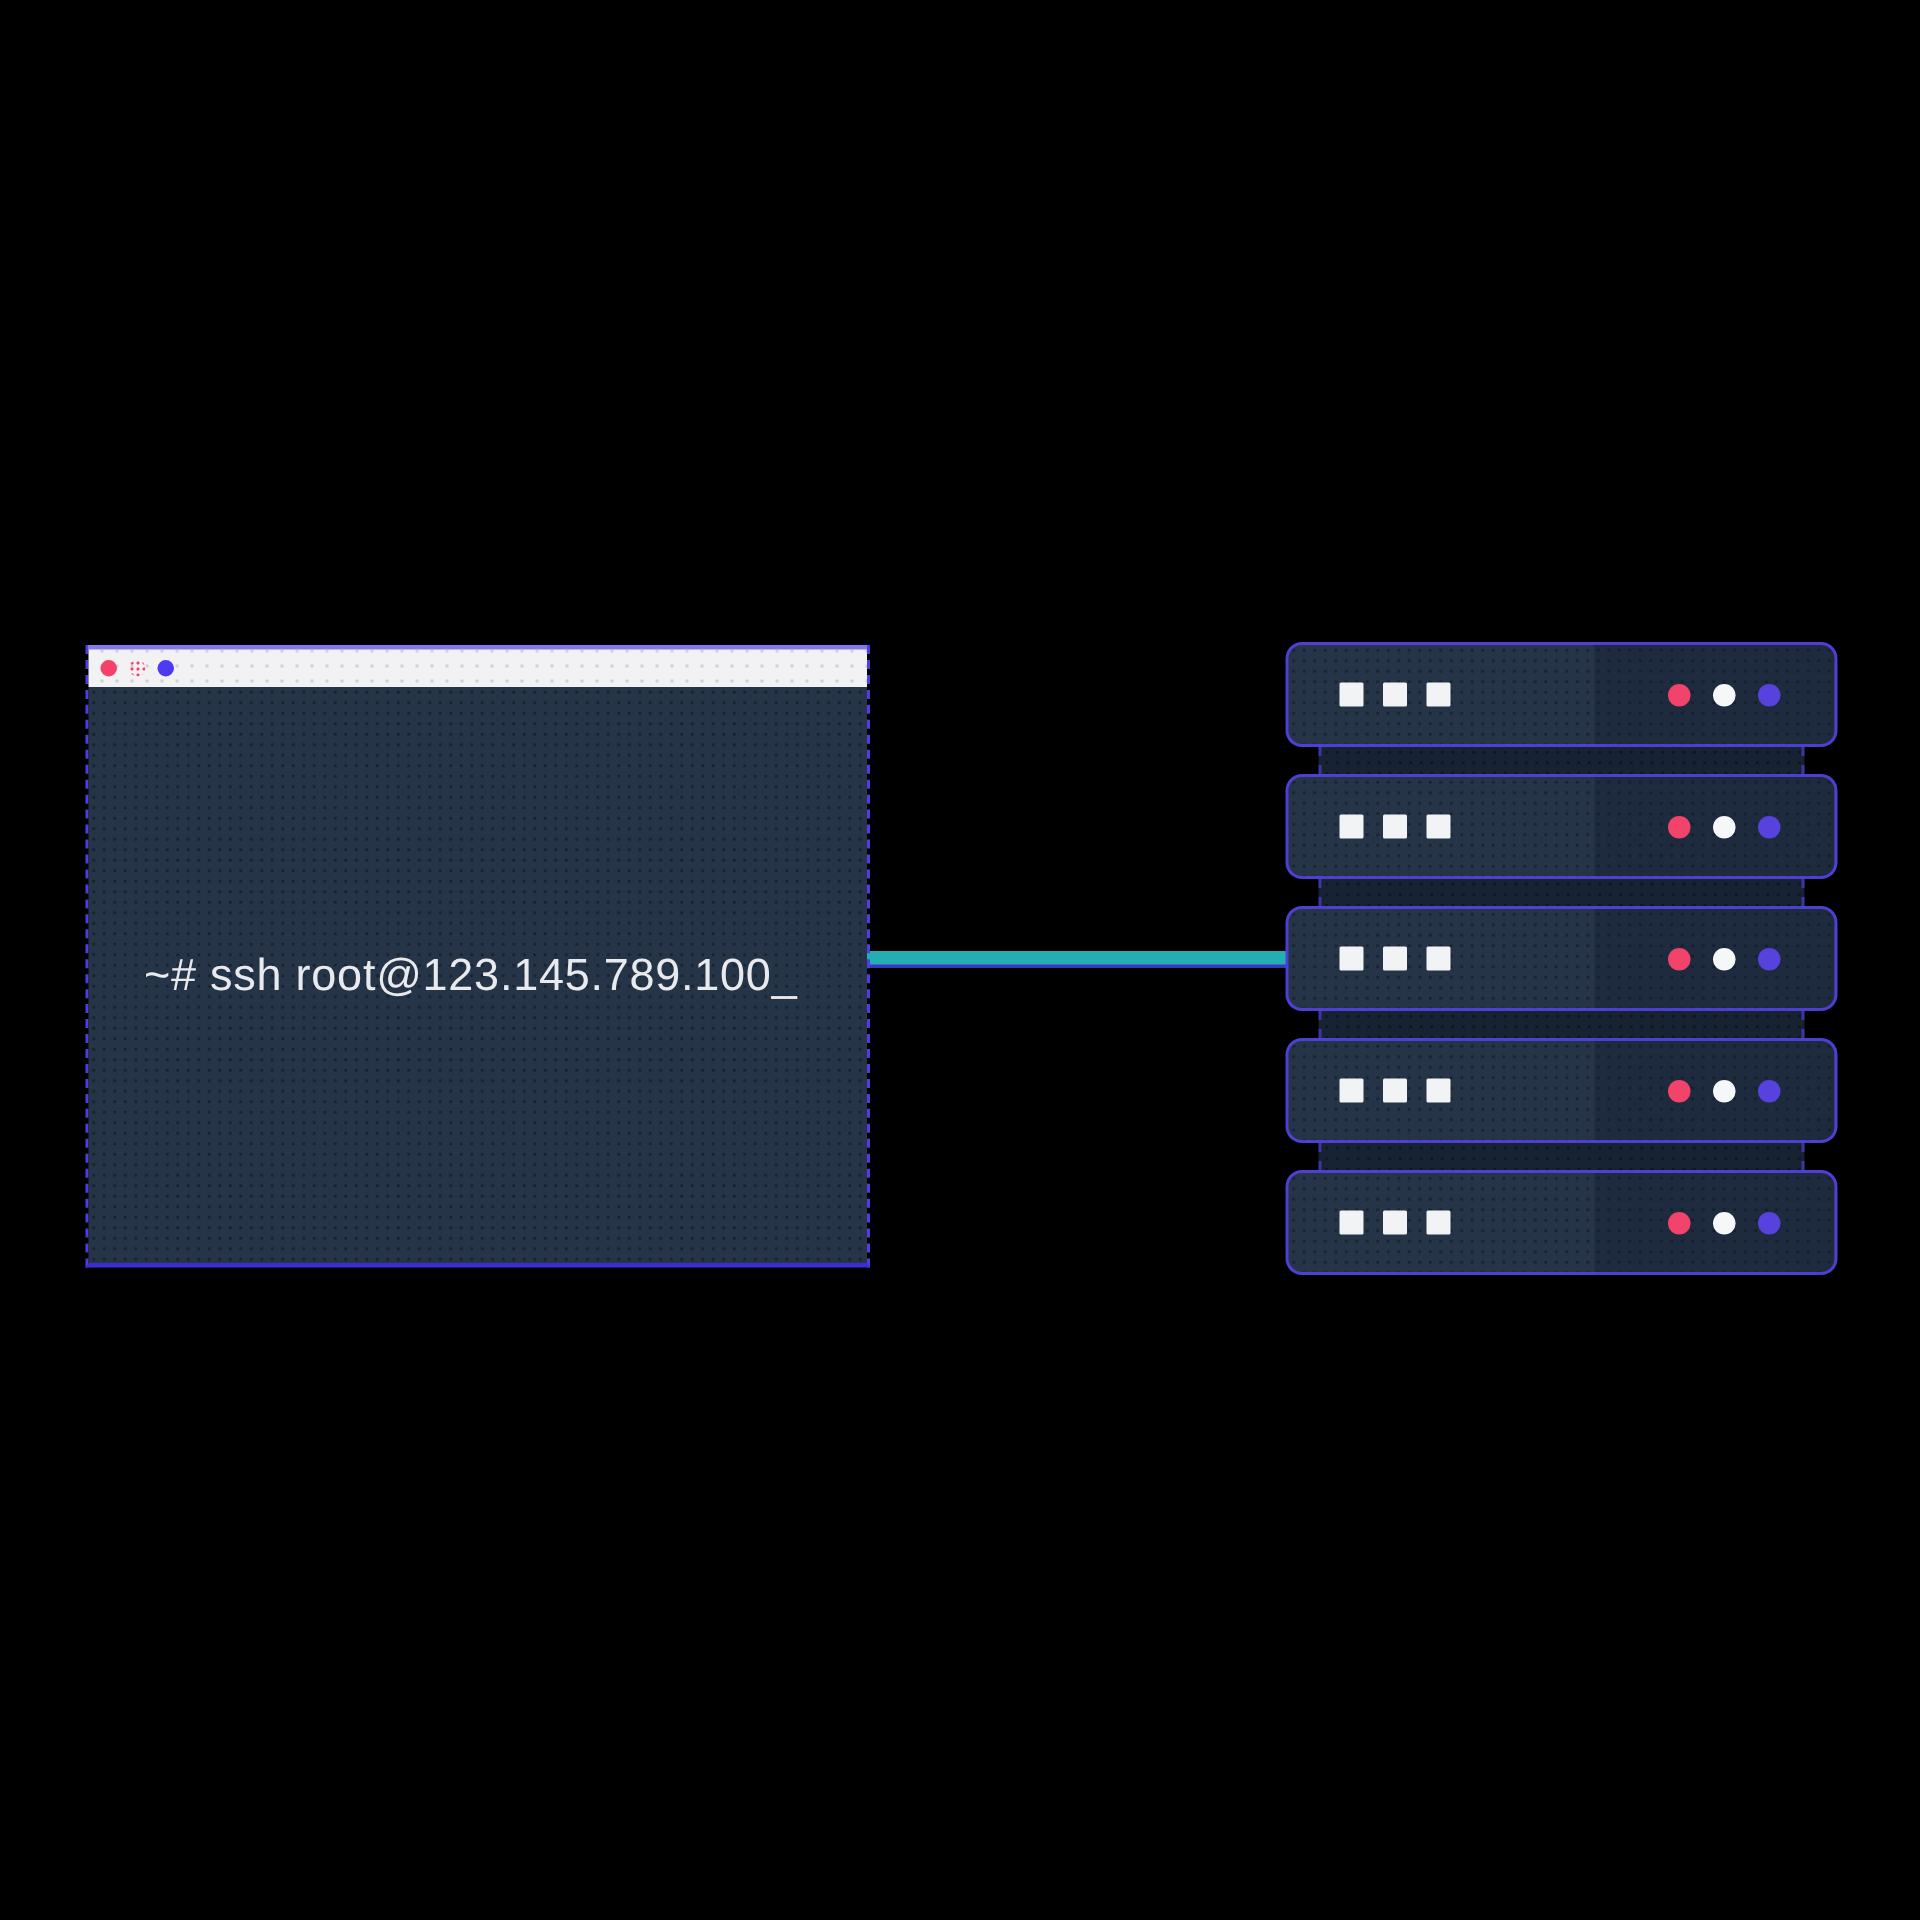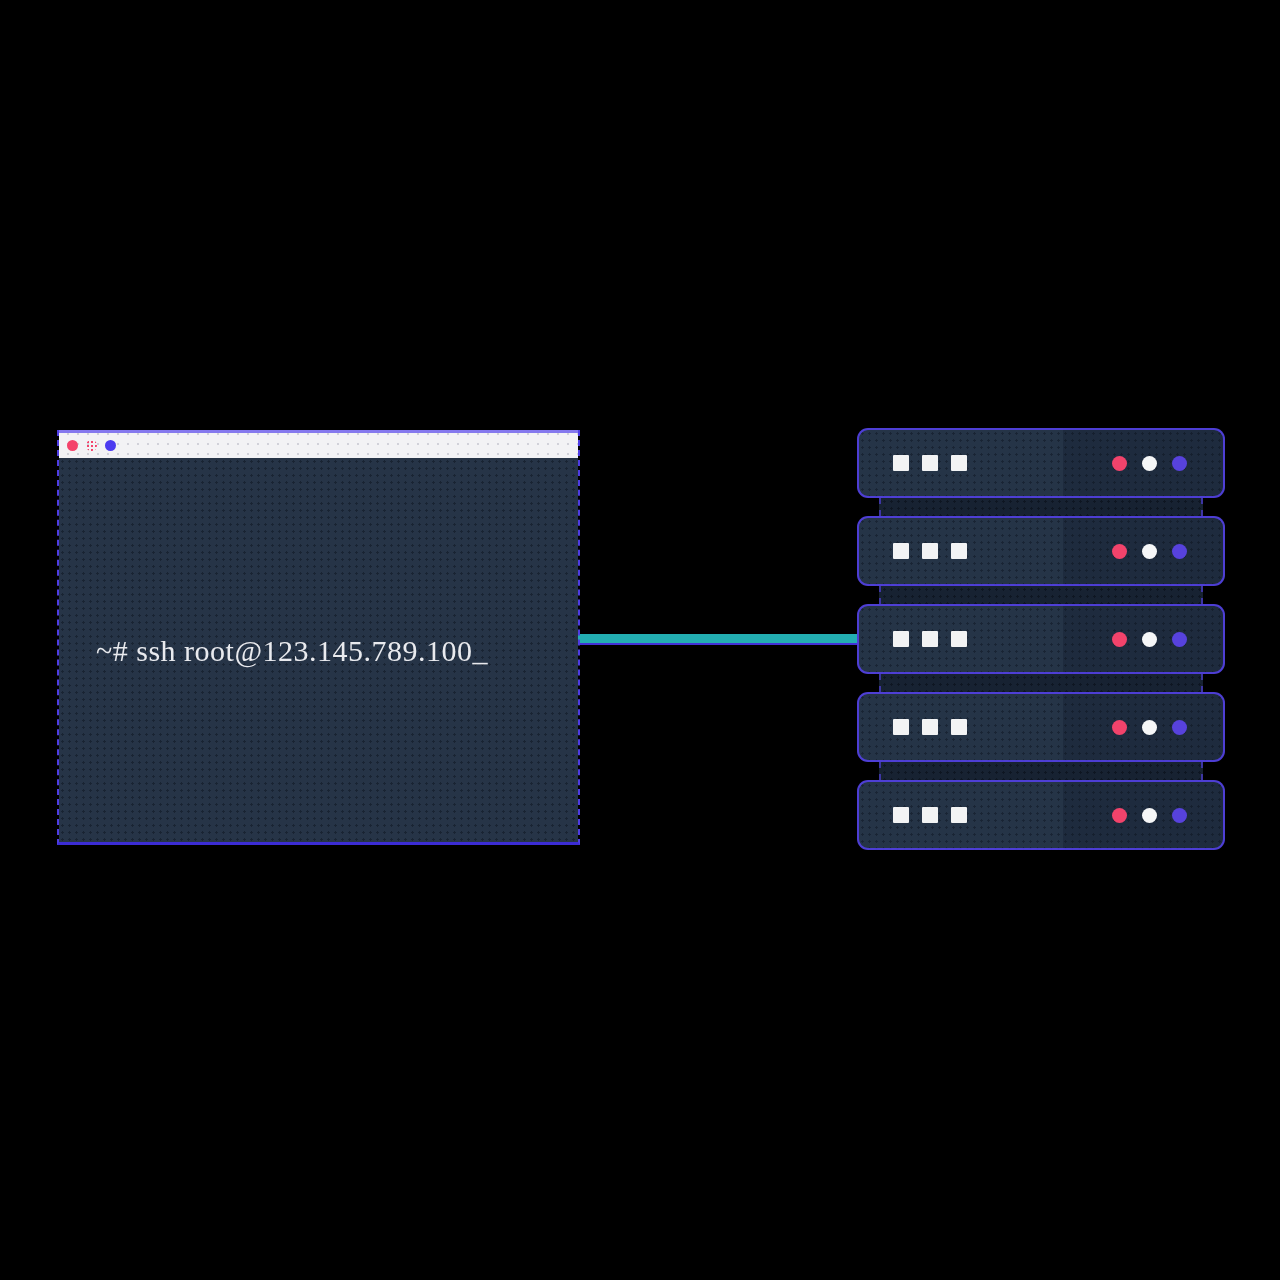--- a/index.html
+++ b/index.html
@@ -62,21 +62,20 @@
   .window-control.halftone {
     background-size: 4px 4px;
     background-position: 0 0;
   }
   .terminal-body {
     flex: 1 1 auto;
     position: relative;
     background-color: #263447;
     background-image: radial-gradient(rgba(9,15,26,0.45) 1.1px, rgba(0,0,0,0) 1.3px);
     background-size: 7px 7px;
-    font-family: Liberation Serif, serif;
   }
   .command-line {
     position: absolute;
     left: 37px;
     top: 176px;
     color: #e9eaee;
     font-size: 30px;
     font-weight: 500;
     letter-spacing: 0.5px;
     white-space: nowrap;

